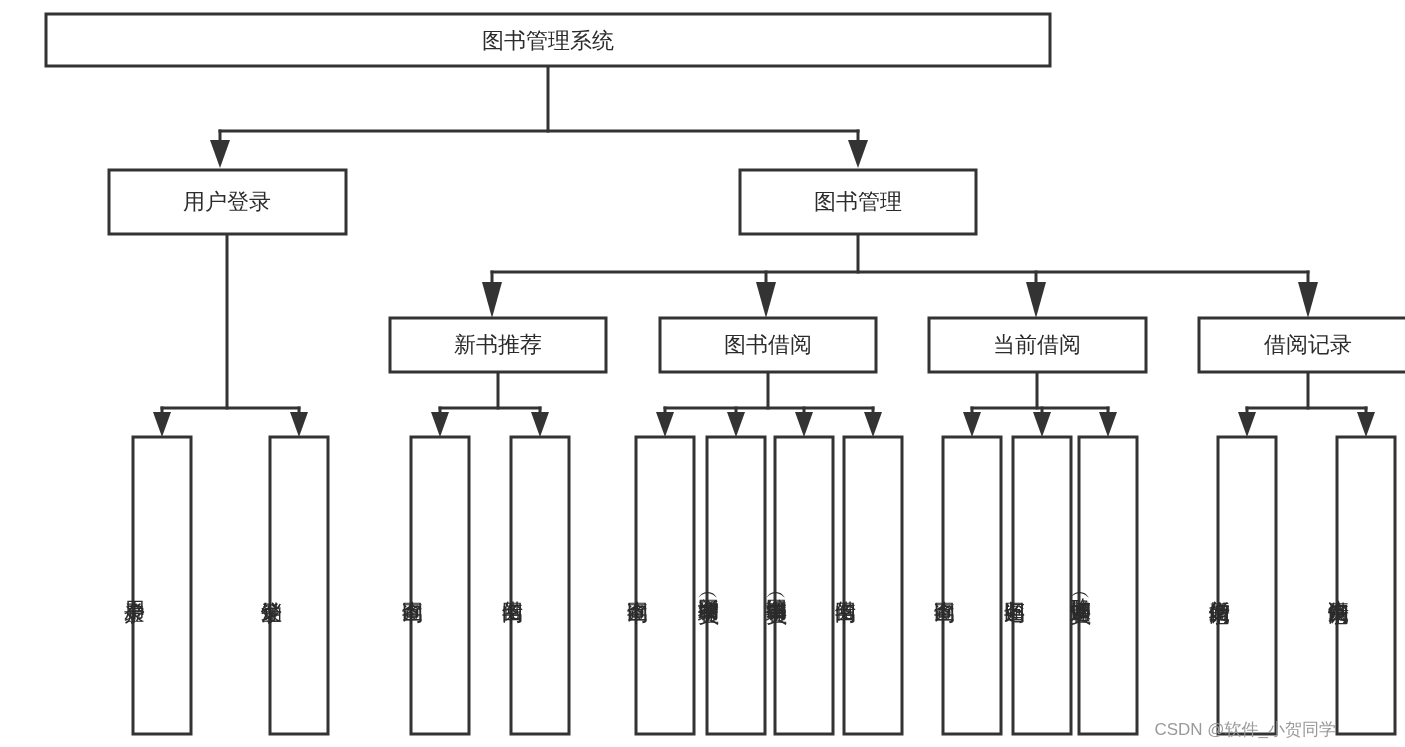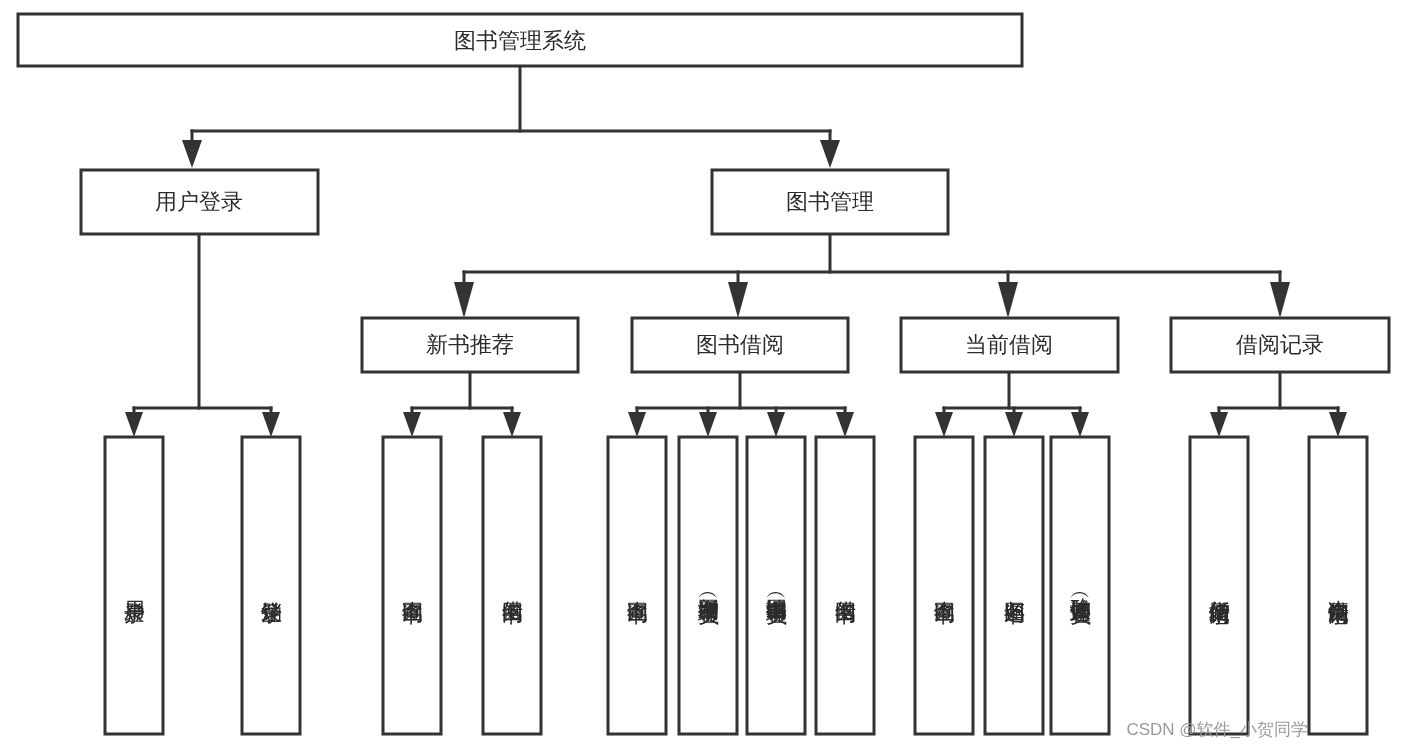--- a/index.html
+++ b/index.html
@@ -12,20 +12,21 @@
     height: 747px;
     font-family: "Liberation Sans", "DejaVu Sans", sans-serif;
     overflow: hidden;
     position: relative;
   }
   #diagram-root {
     position: absolute;
     top: 0; left: 0;
     width: 1322px;
     height: 747px;
+    padding-left: 28px;
   }
   svg.diagram {
     display: block;
     width: 1405px;
     height: 747px;
   }
   .node-rect {
     fill: #ffffff;
     stroke: #333333;
     stroke-width: 3;

